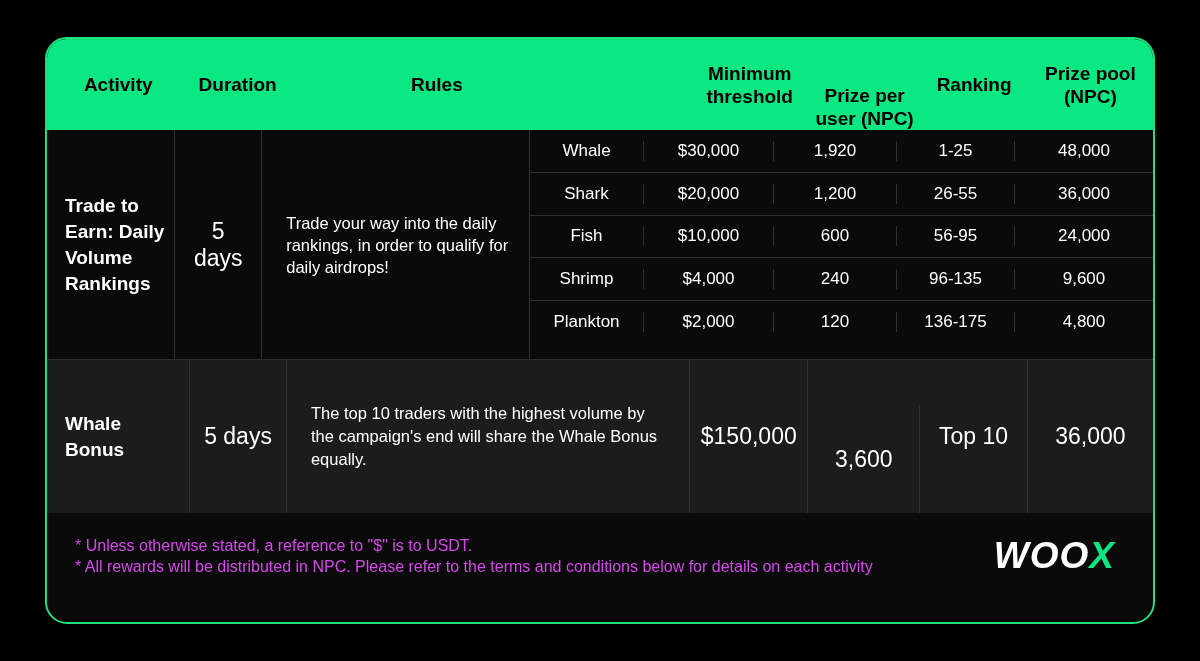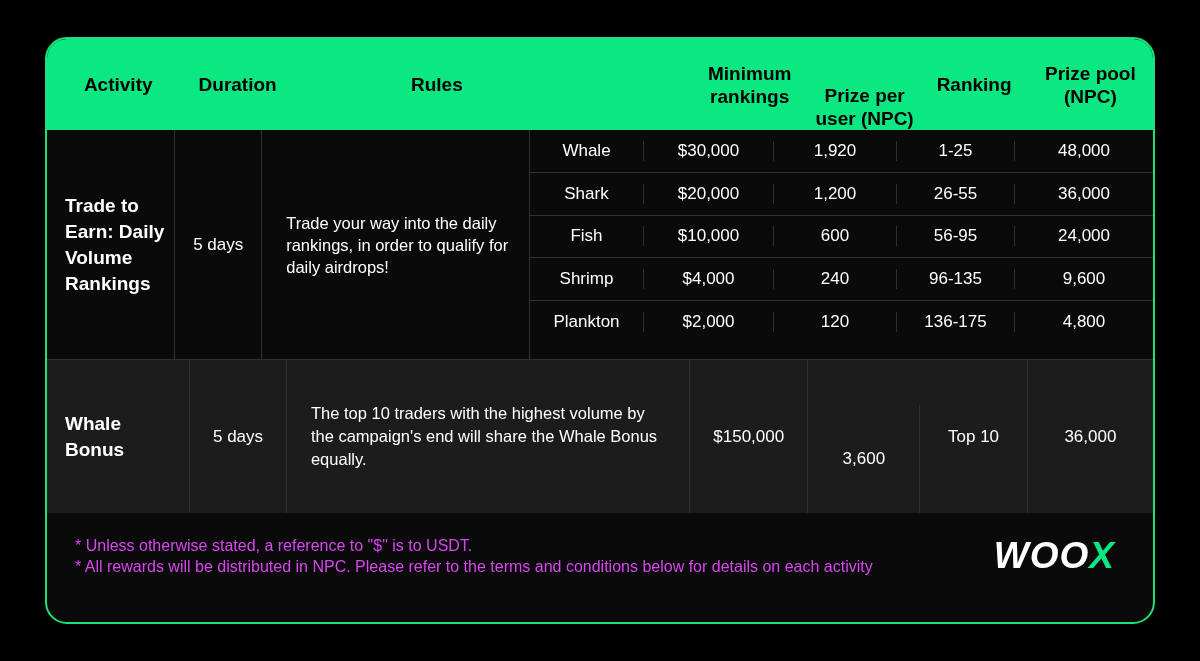--- a/index.html
+++ b/index.html
@@ -61,21 +61,21 @@
   }
   .vline { border-right: 1px solid #303030; }
 
   .cell-pad {
     display: flex;
     align-items: center;
     justify-content: center;
     text-align: center;
     box-sizing: border-box;
     padding: 8px 10px;
-    font-size: 17px;
+    font-size: 23px;
   }
   .activity-label {
     font-weight: bold;
     font-size: 19px;
     line-height: 26px;
     text-align: left;
     justify-content: flex-start;
     padding-left: 18px;
   }
   .rules-text {
@@ -160,21 +160,21 @@
 </head>
 <body>
 
 <div class="card">
 
   <div class="thead">
     <div class="cell c-activity">Activity</div>
     <div class="cell c-duration">Duration</div>
     <div class="cell c-rules">Rules</div>
     <div class="cell" style="width:113px"></div>
-    <div class="cell c-min">Minimum rankings</div>
+    <div class="cell c-min">Minimum threshold</div>
     <div class="cell c-prize">Prize per user (NPC)</div>
     <div class="cell c-rank">Ranking</div>
     <div class="cell c-pool">Prize pool (NPC)</div>
   </div>
 
   <div class="tbody">
 
     <div class="row-main">
       <div class="cell-pad activity-label c-activity vline">Trade to Earn: Daily Volume Rankings</div>
       <div class="cell-pad c-duration vline">5 days</div>

